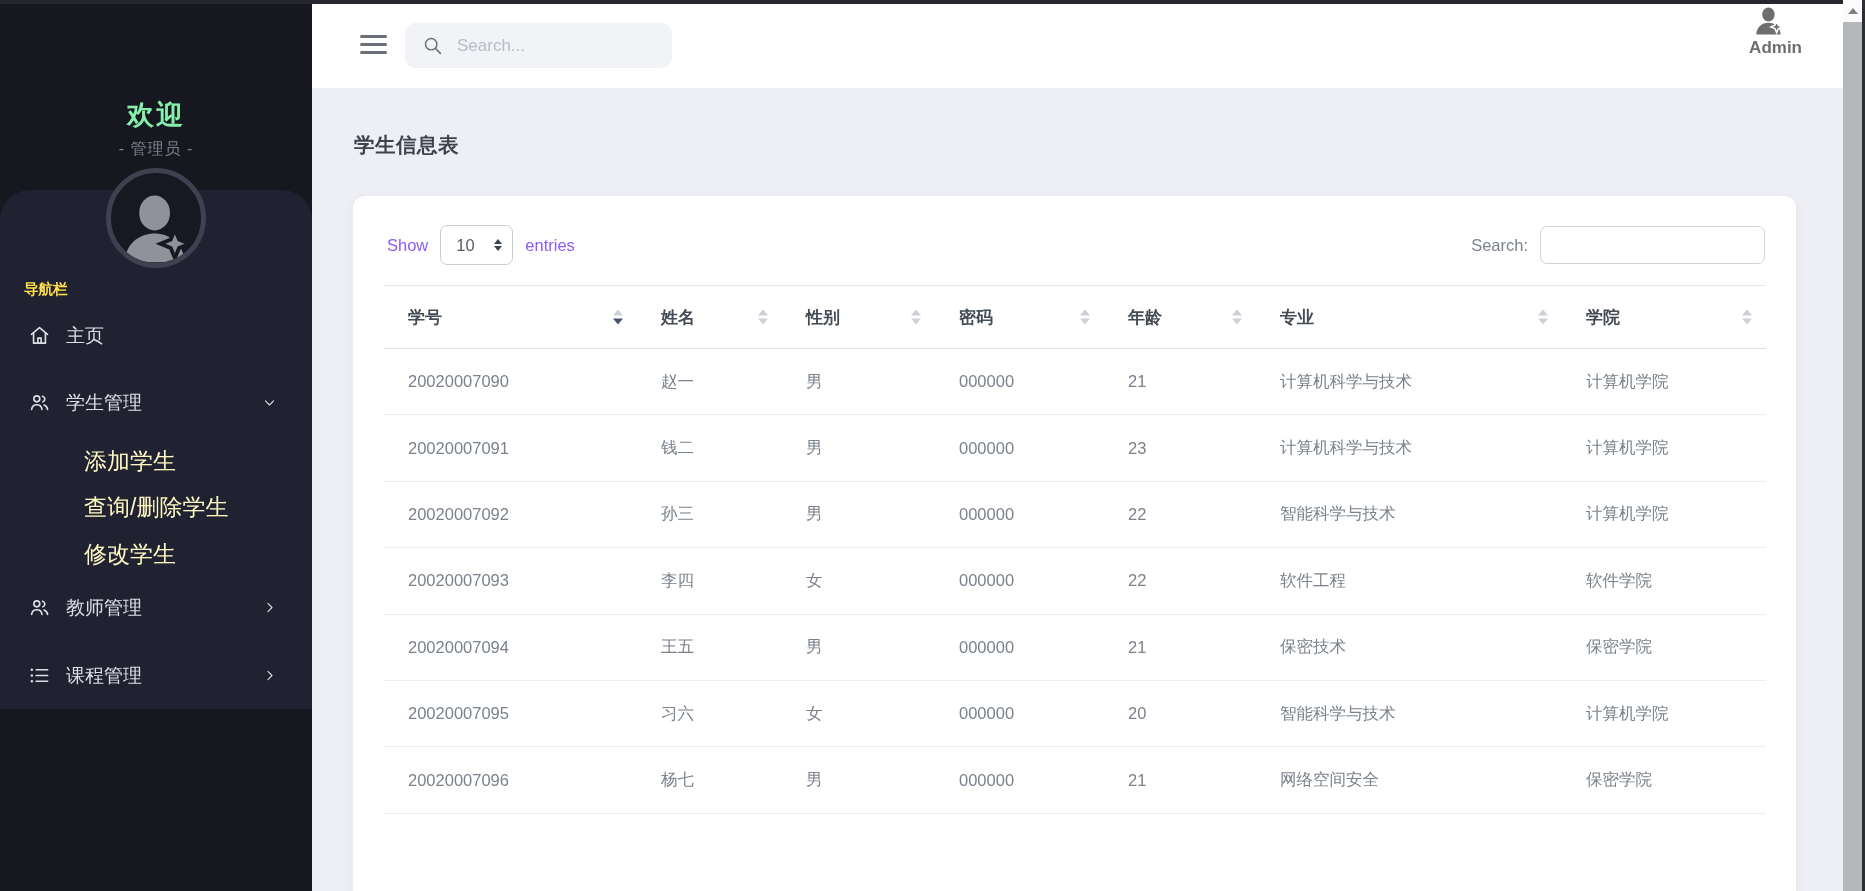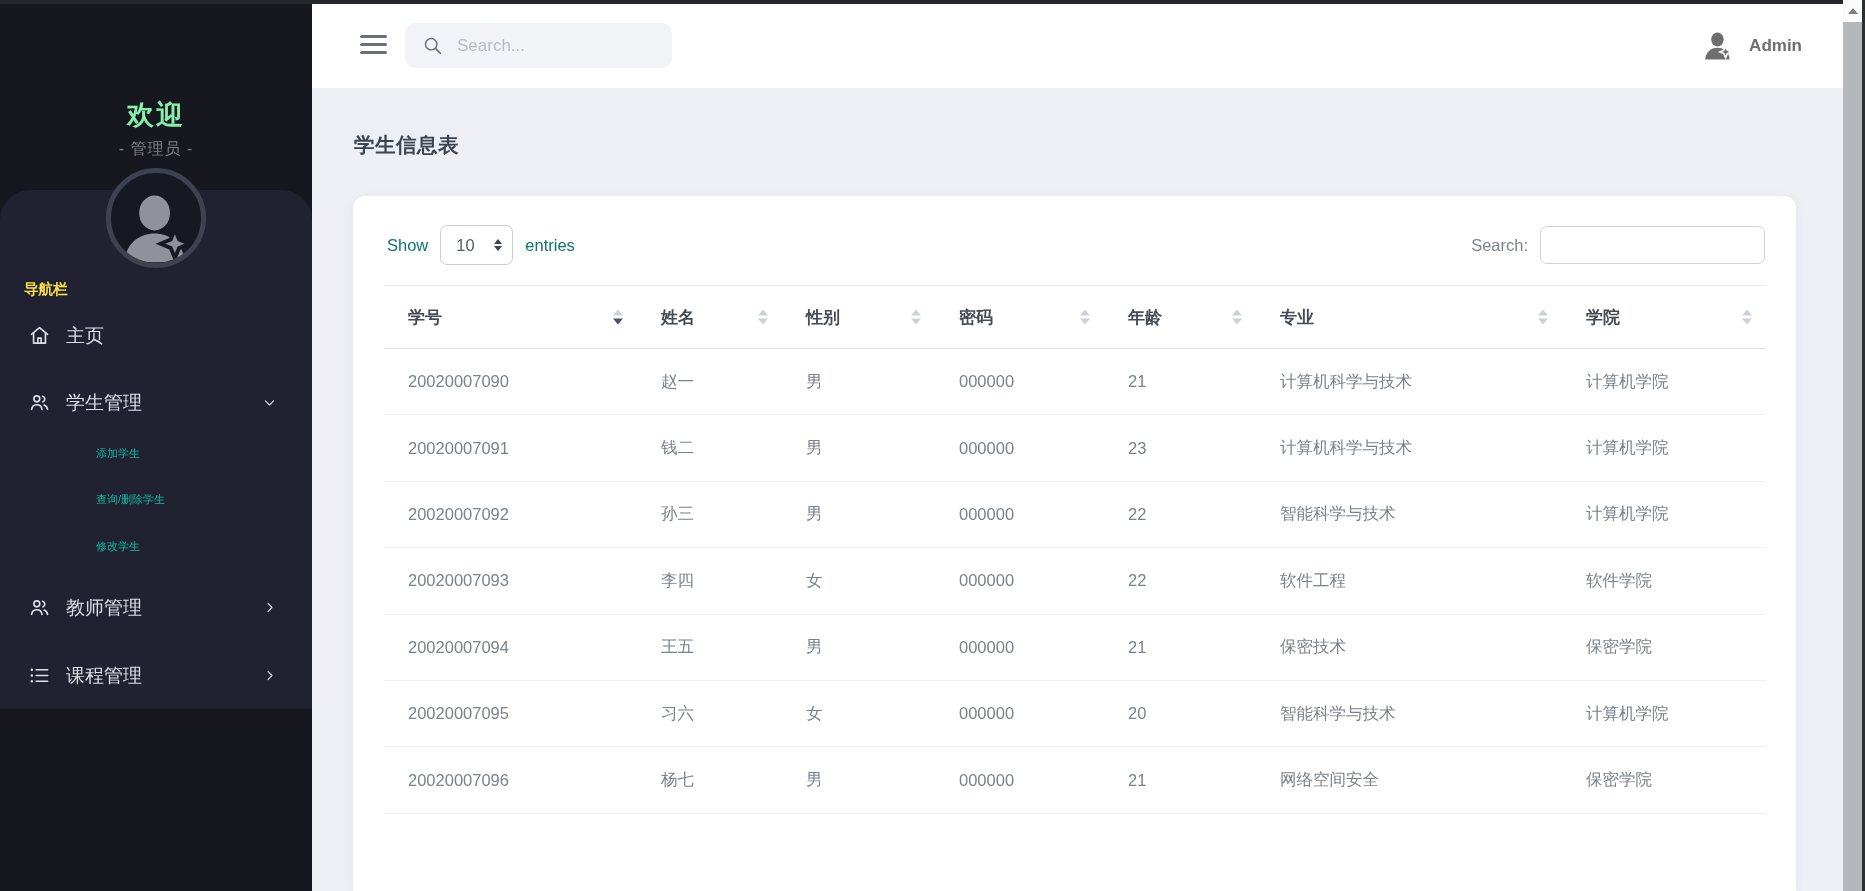--- a/index.html
+++ b/index.html
@@ -19,44 +19,44 @@
     border-radius:30px 30px 0 0;}
   .avatar{position:absolute;left:106px;top:168px;width:90px;height:90px;border-radius:50%;
     border:5px solid #3e4150;background:#171922;overflow:hidden;z-index:12;}
   .avatar svg{position:absolute;left:50%;bottom:-8px;transform:translateX(-50%);width:84px;height:84px;color:#8f929a;--star-gap:#171922;}
   .nav-label{position:absolute;left:24px;top:280px;font-size:14.5px;font-weight:700;color:#fde047;}
   .nav-item{position:absolute;left:0;width:312px;height:30px;color:#dcdfe6;cursor:pointer;}
   .nav-item .nav-ico{position:absolute;left:28px;top:3px;width:23px;height:23px;}
   .nav-item .nav-ico svg{width:23px;height:23px;display:block;}
   .nav-item .nav-text{position:absolute;left:66px;top:2px;font-size:19px;}
   .nav-item .chev{position:absolute;left:262px;top:7px;width:15px;height:15px;}
-  .nav-sub{position:absolute;left:96px;height:24px;font-size:11px;color:#14b8a6;cursor:pointer;}
+  .nav-sub{position:absolute;left:84px;height:24px;font-size:23px;color:#fef9c3;cursor:pointer;}
 
   
   .topbar{position:absolute;left:312px;top:4px;width:1531px;height:84px;background:#ffffff;z-index:20;}
   .hamburger{position:absolute;left:48px;top:31px;width:27px;height:21px;cursor:pointer;}
   .hamburger i{display:block;height:3px;border-radius:2px;background:#6a6f76;margin-bottom:5px;}
   .tb-search{position:absolute;left:93px;top:19px;width:267px;height:45px;background:#f1f3f7;
     border-radius:10px;display:flex;align-items:center;}
   .tb-search svg{width:21px;height:21px;margin-left:17px;color:#6a7079;flex:0 0 auto;}
   .tb-search input{border:0;background:transparent;outline:none;margin-left:12px;width:200px;
     font-size:17px;color:#5a616b;font-family:inherit;}
   .tb-search input::placeholder{color:#b7bcc6;}
-  .tb-user{position:absolute;right:41px;top:0;height:84px;display:flex;align-items:center;cursor:pointer;}
+  .tb-user{position:absolute;right:41px;top:0;height:84px;display:flex;align-items:center;cursor:pointer;flex-direction:column;}
   .tb-user svg{width:34px;height:34px;color:#6e6e6e;--star-gap:#ffffff;}
   .tb-user .name{margin-left:14px;font-size:17px;font-weight:700;color:#6e6e6e;}
 
   
   .content{position:absolute;left:312px;top:88px;width:1631px;height:803px;background:#edeff4;}
   .page-title{position:absolute;left:42px;top:43px;font-size:20.5px;font-weight:700;color:#3e444e;letter-spacing:0.5px;}
   .card{position:absolute;left:41px;top:108px;width:1443px;height:695px;background:#ffffff;
     border-radius:12px 12px 0 0;box-shadow:0 2px 10px rgba(140,150,170,0.10);}
 
   .ctrl-left{position:absolute;left:34px;top:30px;height:38px;display:flex;align-items:center;}
-  .ctrl-left .lbl{font-size:16.5px;color:#0f766e;}
+  .ctrl-left .lbl{font-size:16.5px;color:#8b5cf6;}
   .len-select{width:71px;height:38px;border:1px solid #c9ced6;border-radius:7px;margin:0 12px;
     position:relative;display:flex;align-items:center;cursor:pointer;background:#fff;}
   .len-select .val{margin-left:15px;font-size:16.5px;color:#565d66;}
   .len-select .arrows{position:absolute;right:10px;top:50%;transform:translateY(-50%);
     display:flex;flex-direction:column;gap:2px;}
   .tri-up{width:0;height:0;border-left:4.5px solid transparent;border-right:4.5px solid transparent;border-bottom:5.5px solid #3f454d;}
   .tri-down{width:0;height:0;border-left:4.5px solid transparent;border-right:4.5px solid transparent;border-top:5.5px solid #3f454d;}
   .ctrl-right{position:absolute;right:31px;top:30px;height:38px;display:flex;align-items:center;}
   .ctrl-right .lbl{font-size:16.5px;color:#7d838c;margin-right:12px;}
   .ctrl-right input{width:225px;height:38px;border:1px solid #ced3da;border-radius:7px;outline:none;

